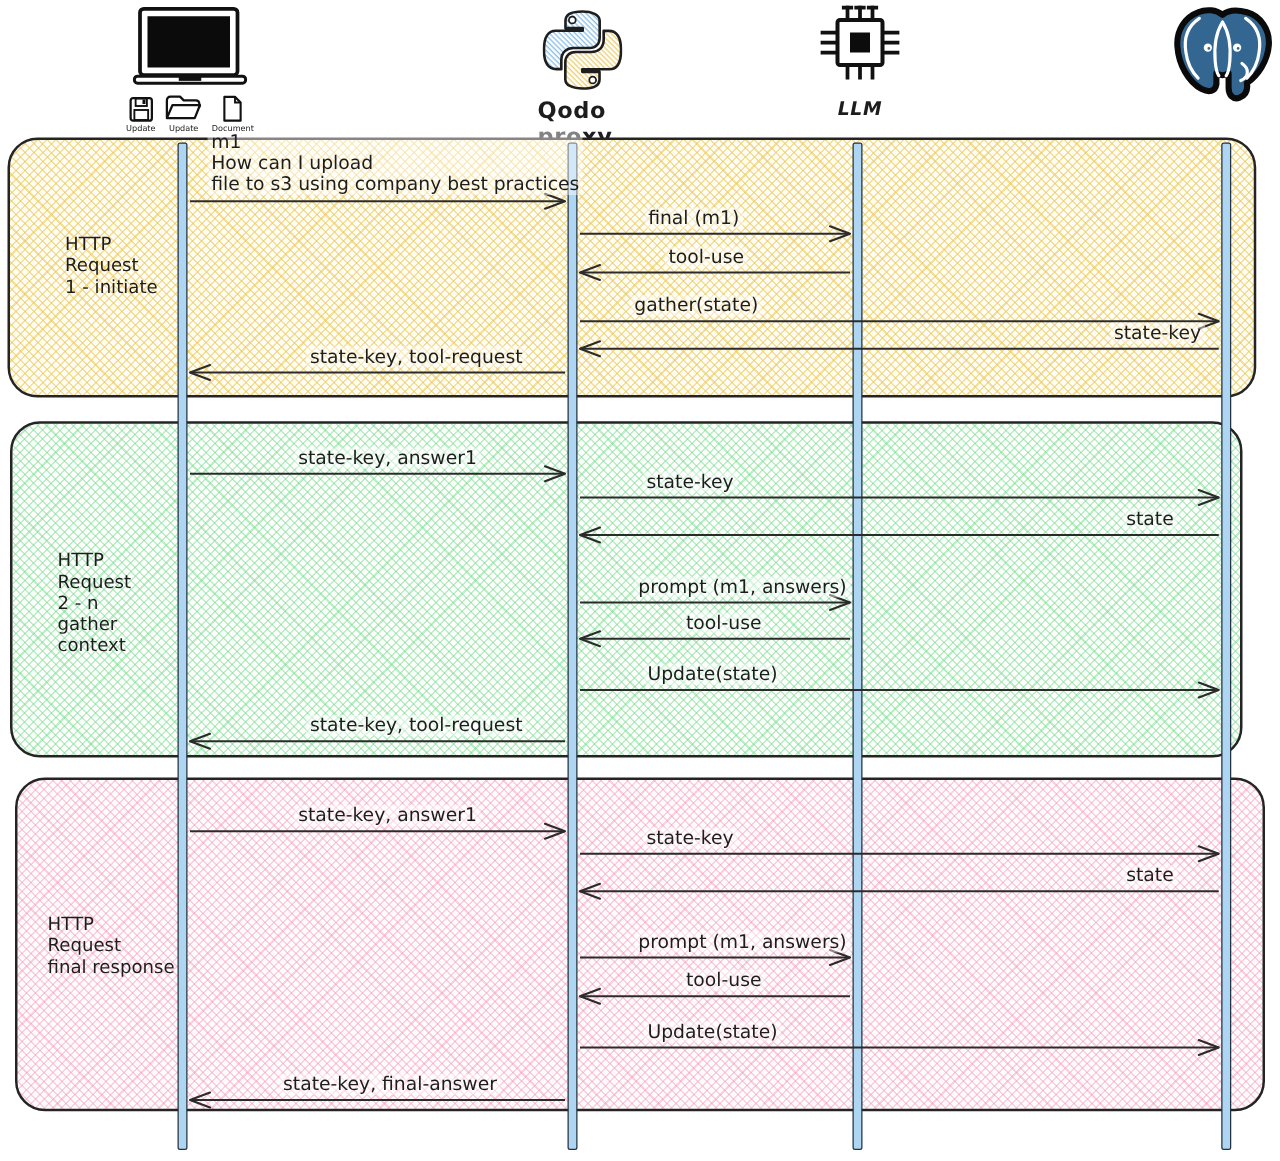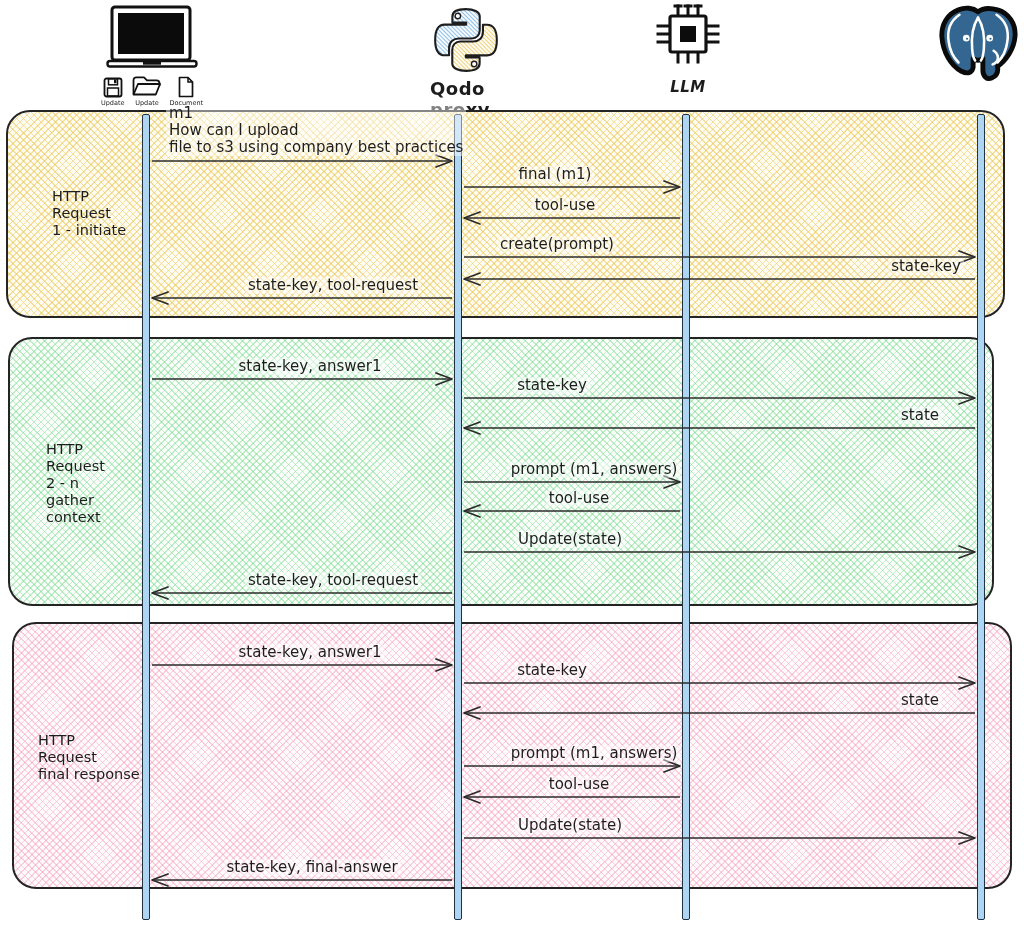--- a/index.html
+++ b/index.html
@@ -232,21 +232,21 @@
         <line x1="452" y1="880" x2="152" y2="880" stroke="#2b2b2b" stroke-width="1.7"></line>
         <polyline points="168,874 152,880 168,886" fill="none" stroke="#2b2b2b" stroke-width="1.7" stroke-linecap="round" stroke-linejoin="round"></polyline>
       </g>
     </svg>
   <div class="layer" id="labels-layer">
       <div class="msg-label left" style="left: 166px; top: 105px;">m1
 How can I upload
 file to s3 using company best practices</div>
       <div class="msg-label" style="left: 555px; top: 166px;">final (m1)</div>
       <div class="msg-label" style="left: 565px; top: 197px;">tool-use</div>
-      <div class="msg-label" style="left: 557px; top: 236px;">create(prompt)</div>
+      <div class="msg-label" style="left: 557px; top: 236px;">gather(state)</div>
       <div class="msg-label" style="left: 926px; top: 258px;">state-key</div>
       <div class="msg-label" style="left: 333px; top: 277px;">state-key, tool-request</div>
       <div class="msg-label" style="left: 310px; top: 358px;">state-key, answer1</div>
       <div class="msg-label" style="left: 552px; top: 377px;">state-key</div>
       <div class="msg-label" style="left: 920px; top: 407px;">state</div>
       <div class="msg-label" style="left: 594px; top: 461px;">prompt (m1, answers)</div>
       <div class="msg-label" style="left: 579px; top: 490px;">tool-use</div>
       <div class="msg-label" style="left: 570px; top: 531px;">Update(state)</div>
       <div class="msg-label" style="left: 333px; top: 572px;">state-key, tool-request</div>
       <div class="msg-label" style="left: 310px; top: 644px;">state-key, answer1</div>

